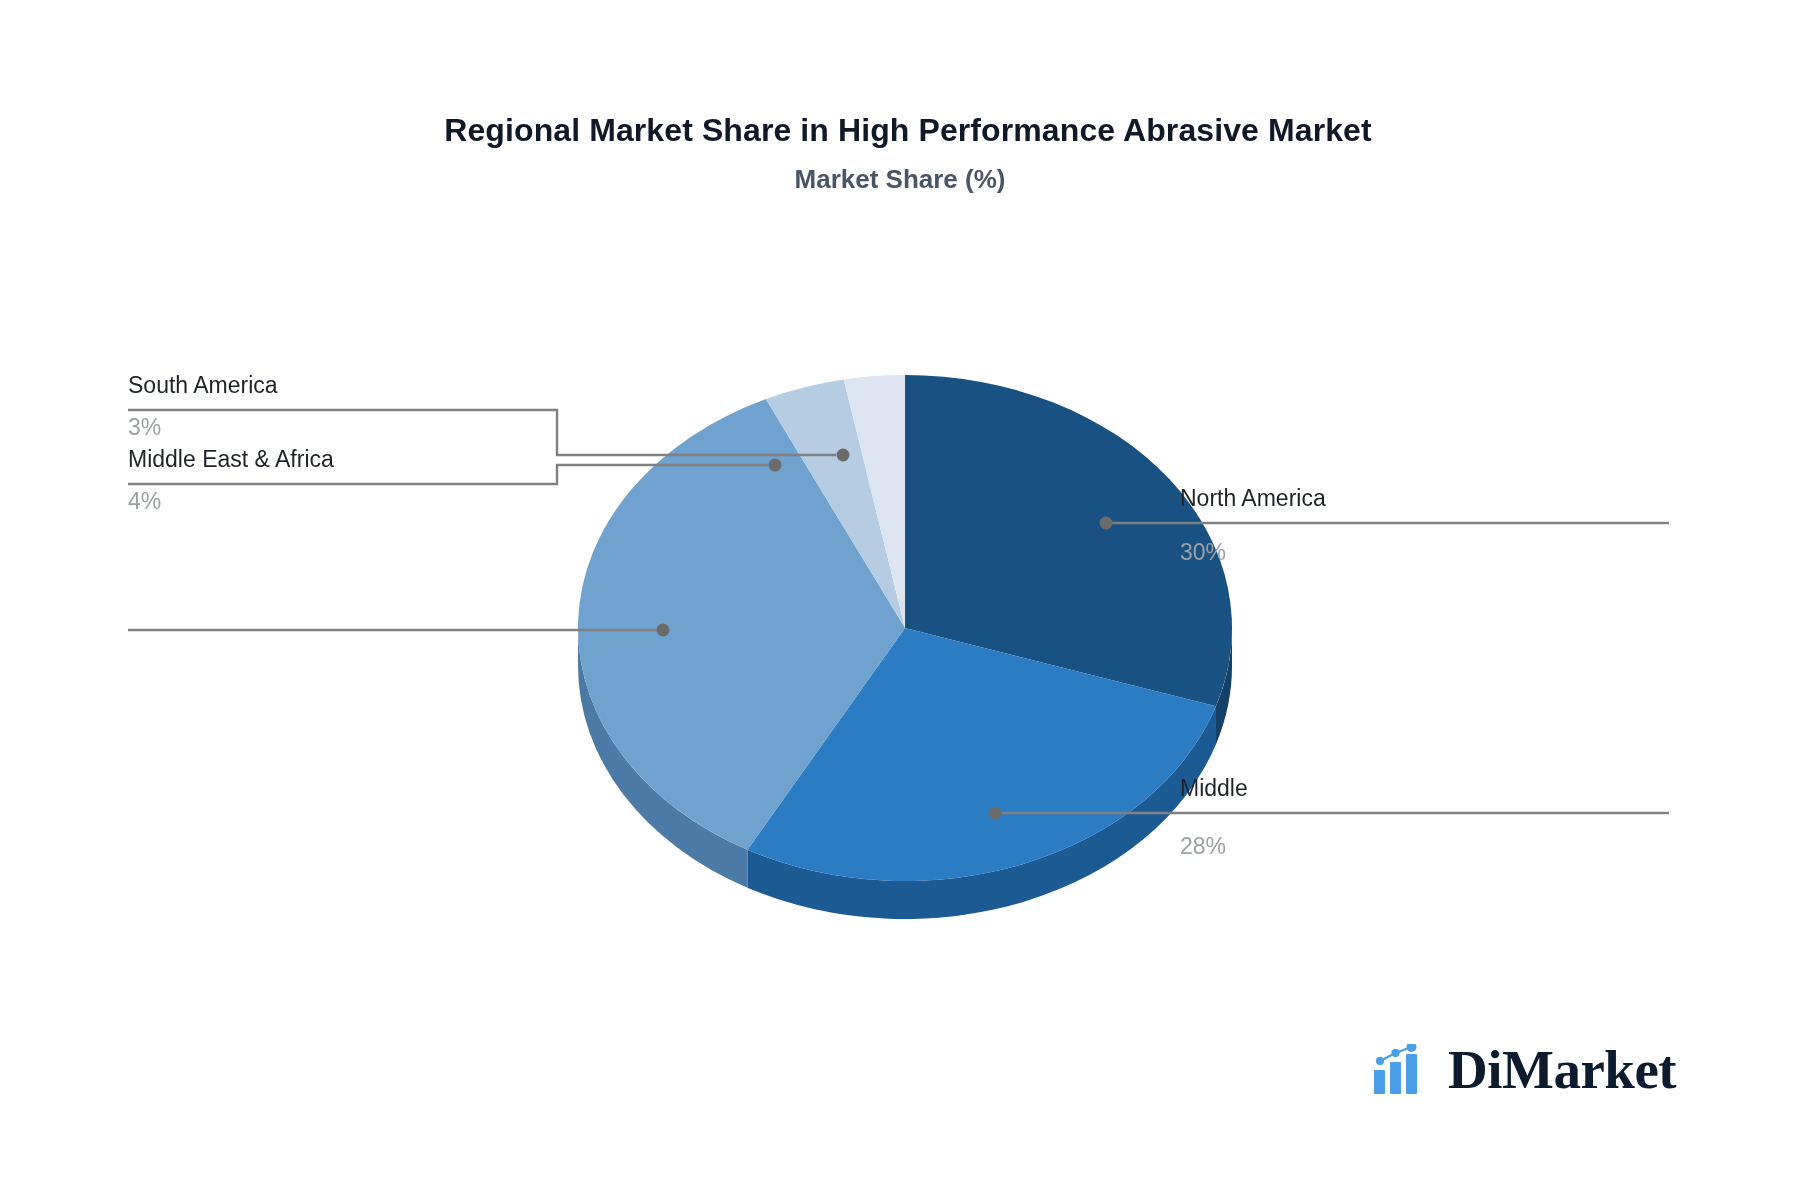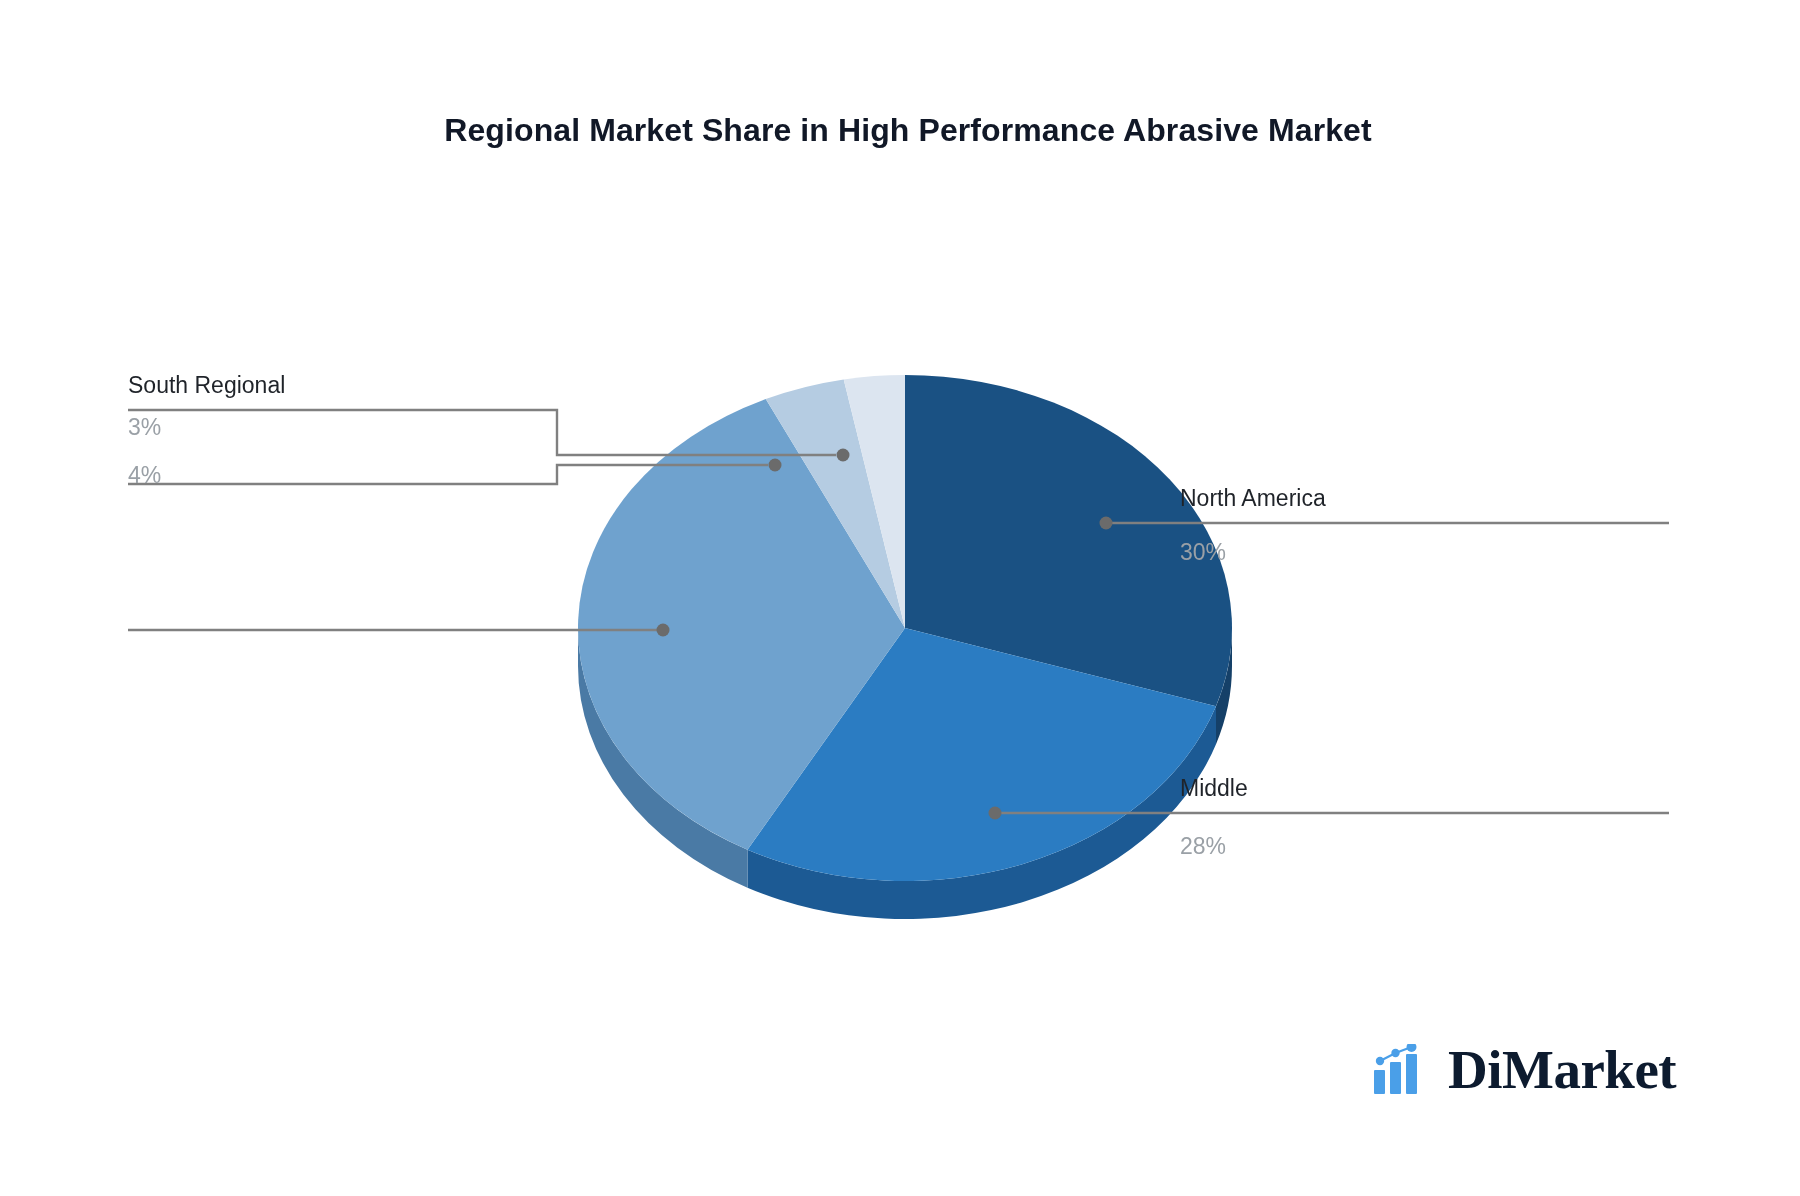--- a/index.html
+++ b/index.html
@@ -61,20 +61,21 @@
     font-size:55px; font-weight:bold; color:#0d1b2f;
     letter-spacing:-0.5px; line-height:1;
   }
 </style>
 </head>
 <body>
 
 <div id="canvas">
 
   <div class="chart-title">Regional Market Share in High Performance Abrasive Market</div>
+  <div class="chart-subtitle">Market Share (%)</div>
 
   <svg id="plot" viewBox="0 0 1800 1196">
 
     <g id="pie-sides">
         <path d="M1232,628 A327,253 0 0 1 1215.9954808285152,706.1812995768616 L1215.9954808285152,744.1812995768616 A327,253 0 0 0 1232,666 Z" fill="#154068"></path>
         <path d="M1215.9954808285152,706.1812995768616 A327,253 0 0 1 747.4665485687391,849.7055900510975 L747.4665485687391,887.7055900510975 A327,253 0 0 0 1215.9954808285152,744.1812995768616 Z" fill="#1C5A94"></path>
         <path d="M747.4665485687391,849.7055900510975 A327,253 0 0 1 578,628 L578,666 A327,253 0 0 0 747.4665485687391,887.7055900510975 Z" fill="#4A7AA5"></path>
       </g>
 
     <g id="pie-tops">
@@ -98,25 +99,26 @@
 
       <path d="M1669,523 L1112,523"></path>
       <circle cx="1106" cy="523" r="6.5" fill="#6b6b6b" stroke="none"></circle>
 
       <path d="M1669,813 L1001,813"></path>
       <circle cx="995" cy="813" r="6.5" fill="#6b6b6b" stroke="none"></circle>
     </g>
   </svg>
 
   <div class="callout left" id="co-south-america">
-    <div class="cat">South Regional</div>
+    <div class="cat">South America</div>
     <div class="val">3%</div>
   </div>
 
   <div class="callout left" id="co-mea">
+    <div class="cat">Middle East &amp; Africa</div>
     <div class="val">4%</div>
   </div>
 
   <div class="callout left" id="co-asia-pacific">
   </div>
 
   <div class="callout right" id="co-north-america">
     <div class="cat">North America</div>
     <div class="val">30%</div>
   </div>

